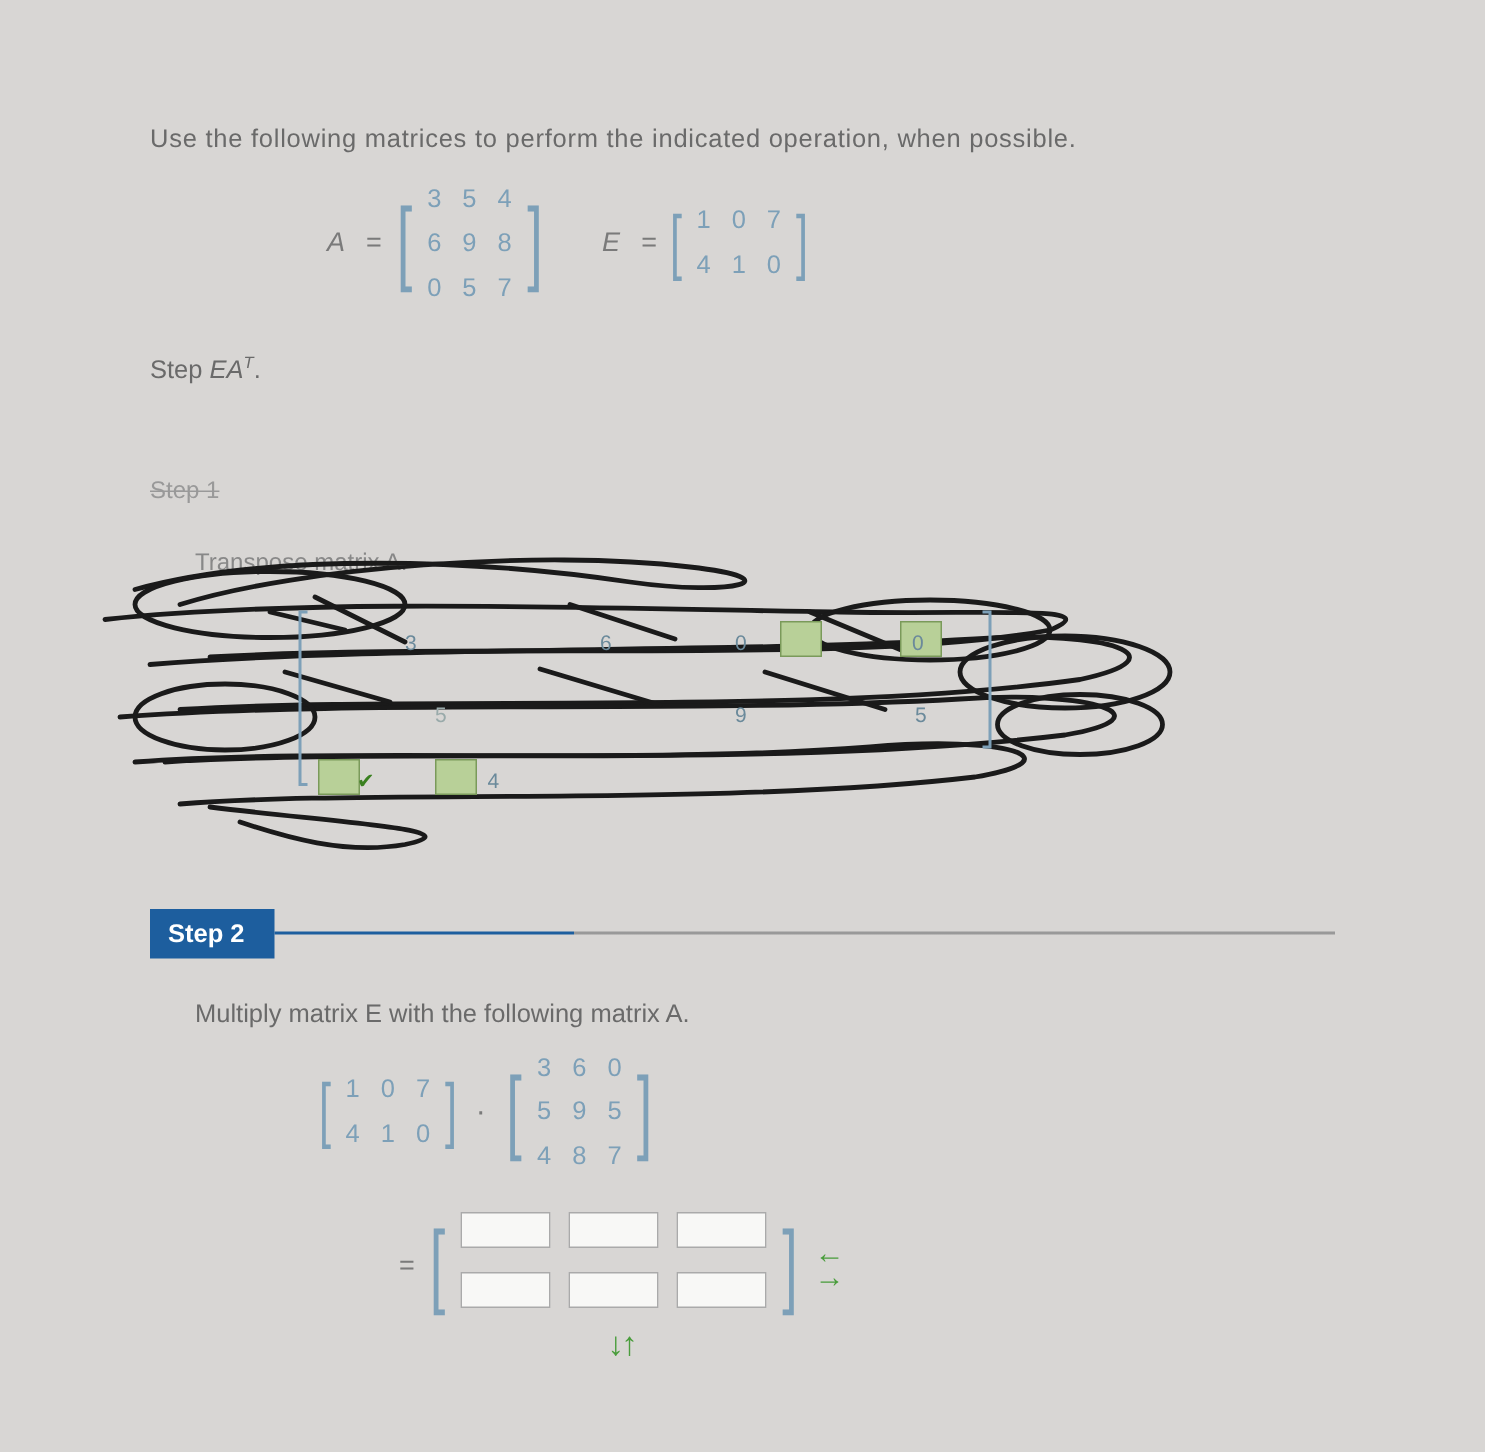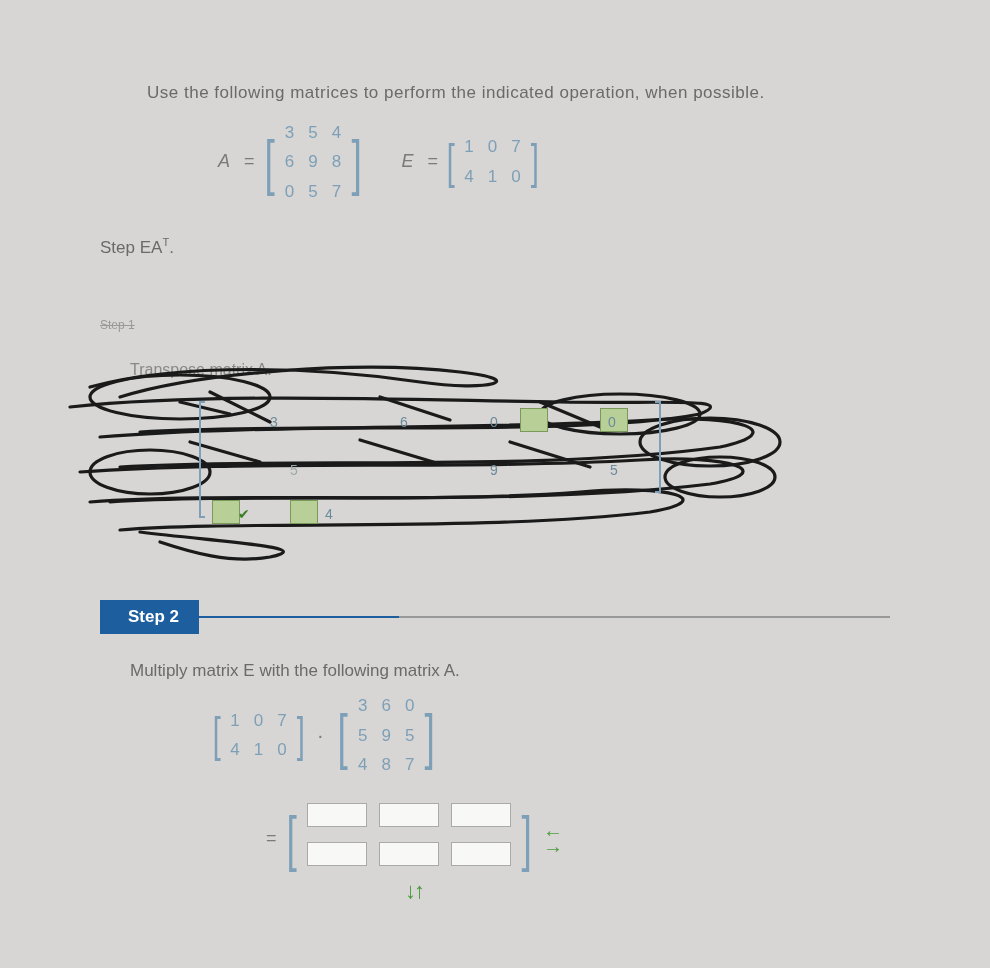--- a/index.html
+++ b/index.html
@@ -1,33 +1,33 @@
 <!DOCTYPE html>
 <html><head>
 <meta charset="utf-8">
 <style>
 body { margin:0; padding:0; background:#d8d6d4; font-family:Verdana,Geneva,sans-serif; width:990px; height:968px; overflow:hidden; position:relative; }
 .page { padding:80px 100px 40px 100px; color:#666; font-size:17px; line-height:1.5; }
-.prompt { margin-bottom:12px; font-weight:400; letter-spacing:0.5px; color:#6a6a6a;margin-left:47px; }
+.prompt { margin-bottom:12px; font-weight:400; letter-spacing:0.5px; color:#6a6a6a; }
 .matrices-row { display:flex; align-items:center; padding-left:110px; margin:10px 0 20px 0; }
 .label { font-style:italic; color:#7a7a7a; margin:0 8px; font-size:18px; }
 .eq { color:#7a7a7a; margin:0 6px; font-size:18px; }
 .bracket-matrix { display:flex; align-items:center; }
 .lbracket, .rbracket { font-size:62px; color:#7da0b8; font-weight:300; line-height:0.8; transform:scaleX(0.6); }
 .lbracket2, .rbracket2 { font-size:48px; color:#7da0b8; font-weight:300; line-height:0.8; transform:scaleX(0.6); }
 .mtable { border-collapse:collapse; }
 .mtable td { padding:2px 7px; text-align:center; color:#7da0b8; font-size:17px; font-weight:500; }
 .find { margin-top:28px; color:#6a6a6a; }
-.find .expr { }
-.step1-label { margin-top:56px; text-decoration:line-through; color:#999; font-size:12px; }
+.find .expr { font-style:italic; }
+.step1-label { margin-top:56px; text-decoration:line-through; color:#999; font-size:16px; }
 .transpose-label { margin-top:24px; margin-left:30px; color:#888; font-size:16px; }
 .scribble-area { position:relative; width:760px; height:230px; margin-left:-40px; margin-top:-40px; }
 .scribble-area svg { position:absolute; top:0; left:0; }
 .step2-bar { display:flex; align-items:center; margin-top:28px; }
-.step2-tag { background:#1d5e9e; color:#fff; font-weight:bold; padding:4px 20px 4px 28px; font-size:17px; }
+.step2-tag { background:#1d5e9e; color:#fff; font-weight:bold; padding:4px 20px 4px 12px; font-size:17px; }
 .step2-line { flex:1; height:2px; background:linear-gradient(to right,#1d5e9e 0,#1d5e9e 200px,#999 200px,#999 100%); }
 .step2-body { padding:24px 0 0 30px; color:#6a6a6a; }
 .mult-row { display:flex; align-items:center; margin-left:80px; margin-top:8px; }
 .dot { color:#7a7a7a; margin:0 10px; font-size:20px; }
 .result-row { display:flex; align-items:center; margin-left:130px; margin-top:18px; position:relative; }
 .blank { display:inline-block; width:58px; height:22px; border:1px solid #aaa; background:#f8f8f6; }
 .blank-table td { padding:3px 5px; }
 .arrows-v { position:absolute; bottom:-28px; left:145px; color:#4a9d3c; font-size:22px; font-weight:bold; letter-spacing:-4px; }
 .arrows-h { color:#4a9d3c; font-size:20px; margin-left:8px; line-height:16px; }
 .sup { font-size:11px; vertical-align:super; }

